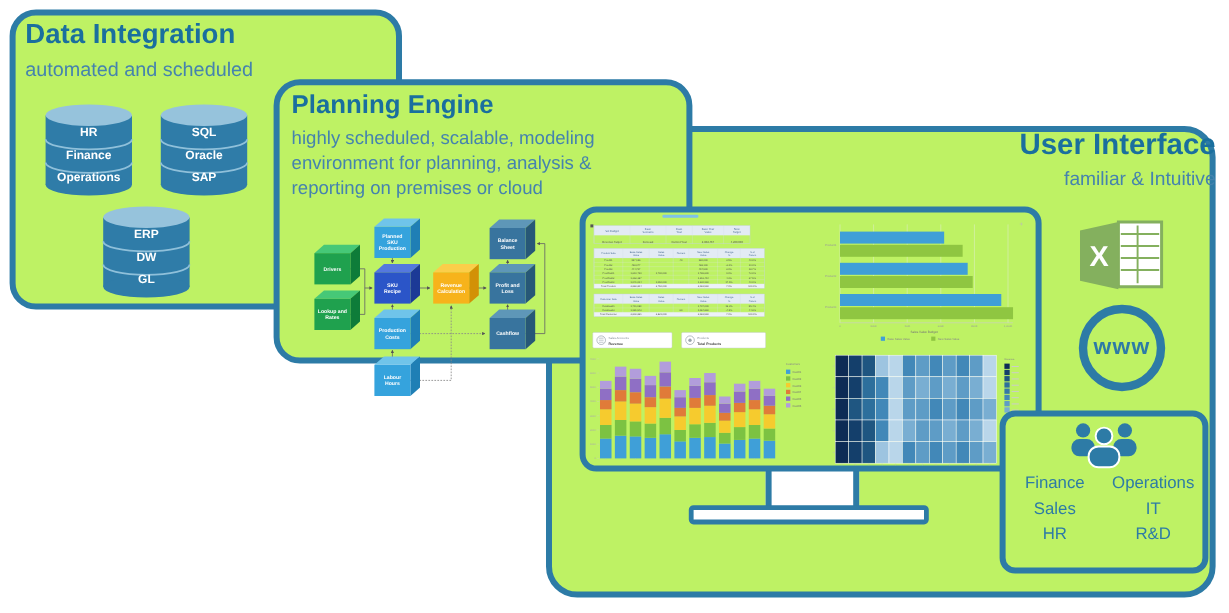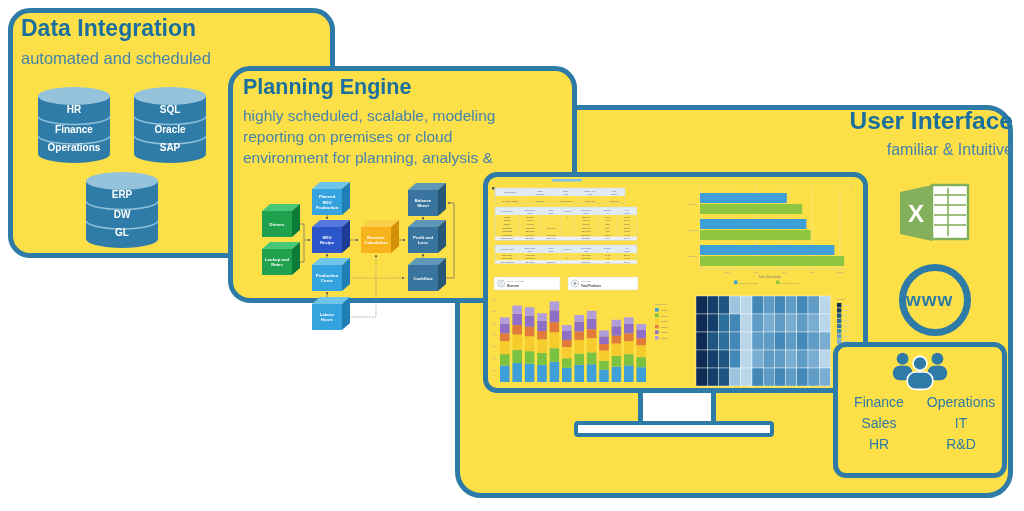--- a/index.html
+++ b/index.html
@@ -1,19 +1,19 @@
 <!DOCTYPE html>
 <html><head>
 <meta charset="utf-8">
 <style>
   :root{ --teal:#2d7ba6; --head:#1a6f9e; --body:#4583ae; }
   html,body{margin:0;padding:0}
   body{width:1024px;height:511px;position:relative;overflow:hidden;background:#fff;
        font-family:"Liberation Sans",sans-serif;}
-  .box{position:absolute;background:#fde047;border:5px solid var(--teal);box-sizing:border-box}
+  .box{position:absolute;background:#bef264;border:5px solid var(--teal);box-sizing:border-box}
   #di{left:8px;top:8px;width:327px;height:250px;border-radius:22px;z-index:2}
   #pe{left:228px;top:66px;width:349px;height:237px;border-radius:22px;z-index:3}
   #ui{left:455px;top:105px;width:558px;height:393px;border-radius:26px;z-index:1}
   .h1{position:absolute;font-weight:bold;color:var(--head)}
   .di-title{left:8px;top:2px;font-size:23px}
   .di-sub{position:absolute;left:8px;top:34px;font-size:16.5px;line-height:22px;color:var(--body)}
   .cyl{position:absolute;width:74px;height:78px}
   #cyl0{left:24px;top:73px} #cyl1{left:120px;top:73px} #cyl2{left:72px;top:158px}
   .pe-title{left:10px;top:4px;font-size:21.5px}
   .pe-desc{position:absolute;left:10px;top:34px;font-size:15.5px;line-height:21px;color:var(--body)}
@@ -21,22 +21,22 @@
   .ui-title{left:455px;top:107px;width:558px;text-align:right;font-size:24.5px;z-index:4}
   .ui-sub{position:absolute;left:455px;top:141px;width:558px;text-align:right;font-size:16px;
           color:var(--body);z-index:4}
   #monitor{left:483px;top:172px;width:385px;height:221px;border-radius:14px;z-index:5}
   #dash{position:absolute;left:488px;top:177px;width:375px;height:211px;z-index:6}
   #neck{position:absolute;left:638px;top:391px;width:78px;height:32px;box-sizing:border-box;
         border-left:5px solid var(--teal);border-right:5px solid var(--teal);background:#fff;z-index:4}
   #base{position:absolute;left:574px;top:421px;width:200px;height:16px;box-sizing:border-box;
         border:4px solid var(--teal);border-radius:4px;background:#fff;z-index:5}
   #excel{position:absolute;left:898px;top:182px;width:72px;height:62px;z-index:4}
-  #www{position:absolute;left:899px;top:264px;width:72px;height:72px;border:7px solid var(--teal);
-       border-radius:50%;box-sizing:border-box;display:flex;align-items:center;z-index:4}
+  #www{position:absolute;left:899px;top:254px;width:72px;height:72px;border:7px solid var(--teal);
+       border-radius:50%;box-sizing:border-box;display:flex;align-items:center;justify-content:center;z-index:4}
   #www span{font-weight:bold;font-size:19px;color:var(--teal);letter-spacing:1px}
   #pplbox{left:833px;top:342px;width:174px;height:136px;border-radius:13px;z-index:7}
   #pplicon{position:absolute;left:50%;margin-left:-33px;top:3px;width:66px;height:43px}
   .dept{position:absolute;left:0;top:44px;width:100%;}
   .dept .row{display:flex;height:21px;align-items:center}
   .dept .cell{width:50%;text-align:center;font-size:14px;color:var(--teal)}
   svg text{font-family:"Liberation Sans",sans-serif}
 </style>
 </head>
 <body>
@@ -79,22 +79,22 @@
       <text x="37" y="27" font-size="10" fill="#fff" text-anchor="middle" font-weight="bold">ERP</text>
       <text x="37" y="46.5" font-size="10" fill="#fff" text-anchor="middle" font-weight="bold">DW</text>
       <text x="37" y="65" font-size="10" fill="#fff" text-anchor="middle" font-weight="bold">GL</text>
     </svg>
 </div>
 
 <div class="box" id="pe">
   <div class="h1 pe-title">Planning Engine</div>
   <div class="pe-desc">
     <div>highly scheduled, scalable, modeling</div>
+    <div>environment for planning, analysis &amp;</div>
     <div>reporting on premises or cloud</div>
-    <div>environment for planning, analysis &amp;</div>
   </div>
   <svg id="flow" viewBox="0 0 230 160">
       <defs>
         <marker id="arw" markerWidth="4" markerHeight="4" refX="3.2" refY="2" orient="auto">
           <path d="M0,0 L4,2 L0,4 Z" fill="#555"></path>
         </marker>
       </defs>
       <polyline points="44,46 56,46 56,62 62,62" fill="none" stroke="#666" stroke-width="0.7" marker-end="url(#arw)"></polyline>
       <polyline points="44,84 56,84 56,62" fill="none" stroke="#666" stroke-width="0.7"></polyline>
       <polyline points="79,37 79,41" fill="none" stroke="#666" stroke-width="0.7" marker-end="url(#arw)"></polyline>

